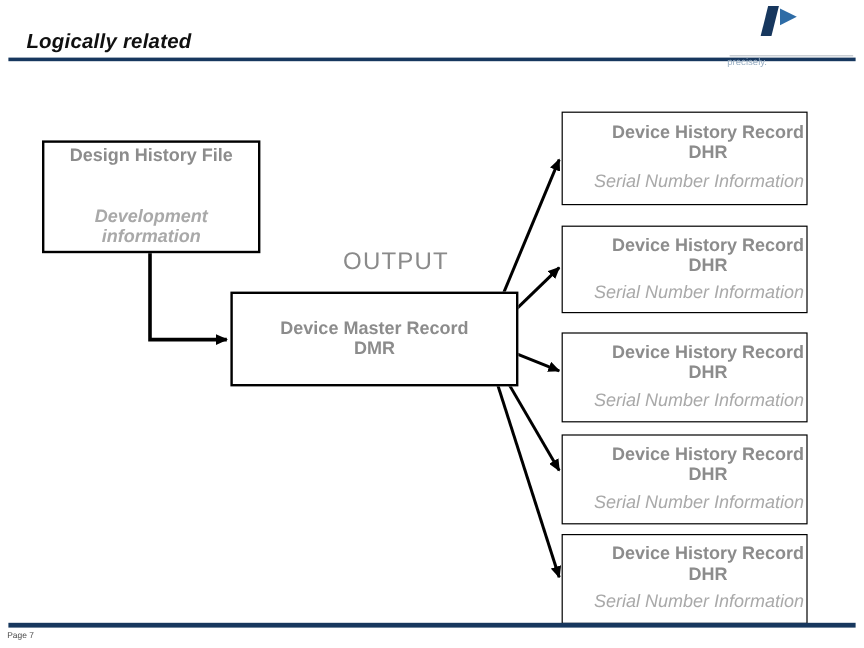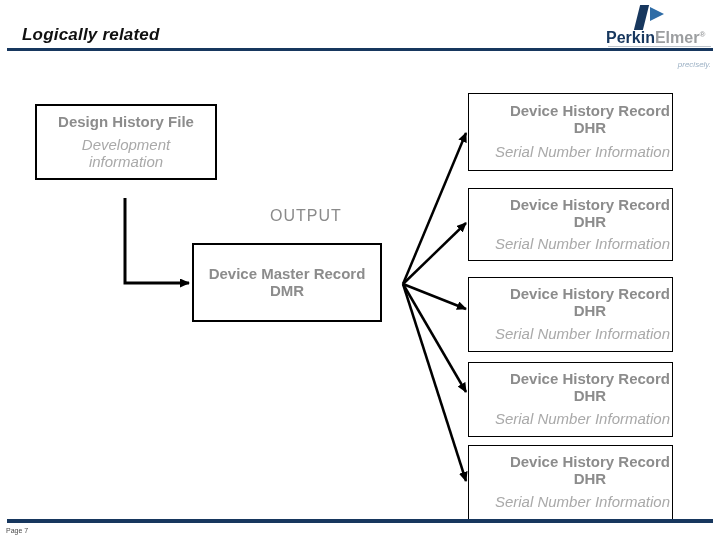--- a/index.html
+++ b/index.html
@@ -34,47 +34,47 @@
     font-size:16px; font-weight:bold; white-space:nowrap;
   }
   .logo-text .perkin { color:#17375e; }
   .logo-text .elmer  { color:#9c9ea0; }
   .logo-text .reg    { font-size:8px; color:#9c9ea0; vertical-align:super; }
   .logo-rule {
     position:absolute; left:608px; top:46px; width:103px; height:1px;
     background:#bcc3ca;
   }
   .logo-tagline {
-    position:absolute; left:606px; top:60px; width:105px; text-align:right;
-    font-size:8px; font-style:italic; color:#9bb0c4;
+    position:absolute; left:606px; top:47px; width:105px; 
+    font-size:8px; color:#9bb0c4;
   }
 
   
   .box {
     position:absolute; background:#ffffff; border:2px solid #000;
     box-sizing:border-box; display:flex; flex-direction:column;
     justify-content:space-evenly; text-align:center; padding:3px 2px;
   }
   .box-title { font-weight:bold; font-size:15px; color:#8c8c8c; line-height:1.12; }
   .box-sub   { font-style:italic; font-size:15px; color:#a9a9a9; line-height:1.15; }
 
-  .dhf { left:35px;  top:104px; width:182px; height:76px; }
-  .dhf .box-sub { max-width:130px; margin:0 auto; }
-  .dmr { left:192px; top:243px; width:190px; height:79px; }
+  .dhf { left:35px;  top:117px; width:182px; height:94px;justify-content:space-between; }
+  .dhf .box-sub { max-width:130px; margin:0 auto;font-weight:bold; }
+  .dmr { left:192px; top:243px; width:240px; height:79px; }
 
   .dhr { left:468px; width:205px; border-width:1.5px;align-items:flex-end; }
   .dhr-1 { top:93px;  height:78px; }
   .dhr-2 { top:188px; height:73px; }
   .dhr-3 { top:277px; height:75px; }
   .dhr-4 { top:362px; height:75px; }
   .dhr-5 { top:445px; height:75px; }
 
   .output-label {
-    position:absolute; left:270px; top:207px; width:120px; 
-    font-size:16px; color:#8a8a8a; letter-spacing:1px;
+    position:absolute; left:270px; top:207px; width:120px; text-align:center;
+    font-size:20px; color:#8a8a8a; letter-spacing:1px;
   }
 
   .connector-layer {
     position:absolute; left:0; top:0; width:720px; height:540px;
     pointer-events:none;
   }
 
   
   .footer-rule {
     position:absolute; left:7px; top:519px; width:706px; height:4px;
@@ -87,21 +87,20 @@
 </head>
 <body>
 
 <div class="slide">
 
   <div class="slide-title">Logically related</div>
   <div class="title-rule"></div>
 
   <div class="logo-mark-bar"></div>
   <div class="logo-mark-flag"></div>
-  <div class="logo-text"><span class="perkin">Perkin</span><span class="elmer">Elmer</span><span class="reg">®</span></div>
   <div class="logo-rule"></div>
   <div class="logo-tagline">precisely.</div>
 
   <svg class="connector-layer" width="720" height="540" viewBox="0 0 720 540" xmlns="http://www.w3.org/2000/svg">
     <defs>
       <marker id="arrowhead" markerWidth="10" markerHeight="9" refX="9" refY="4.5" orient="auto" markerUnits="userSpaceOnUse">
         <path d="M0,0 L10,4.5 L0,9 Z" fill="#000"></path>
       </marker>
     </defs>
 

